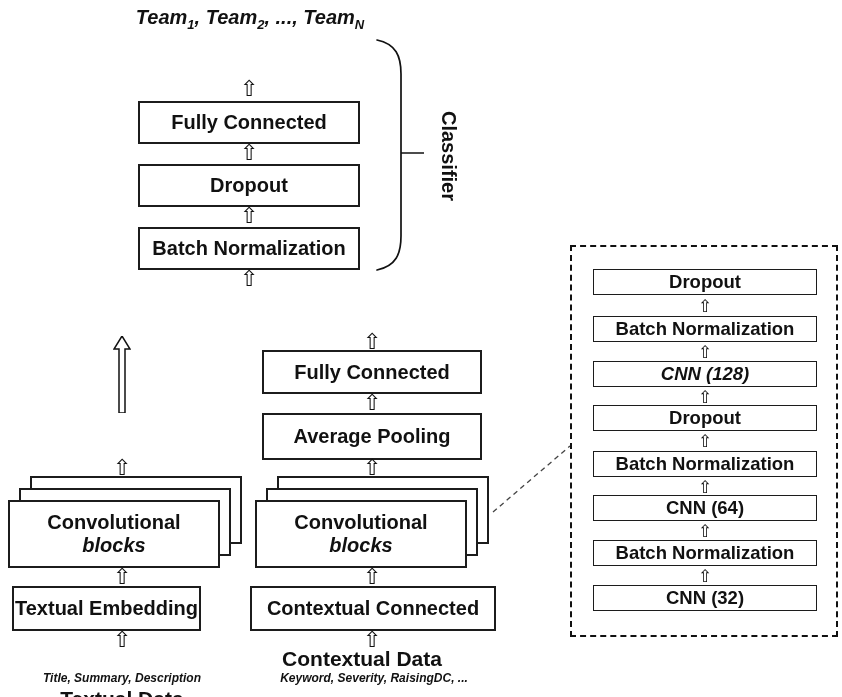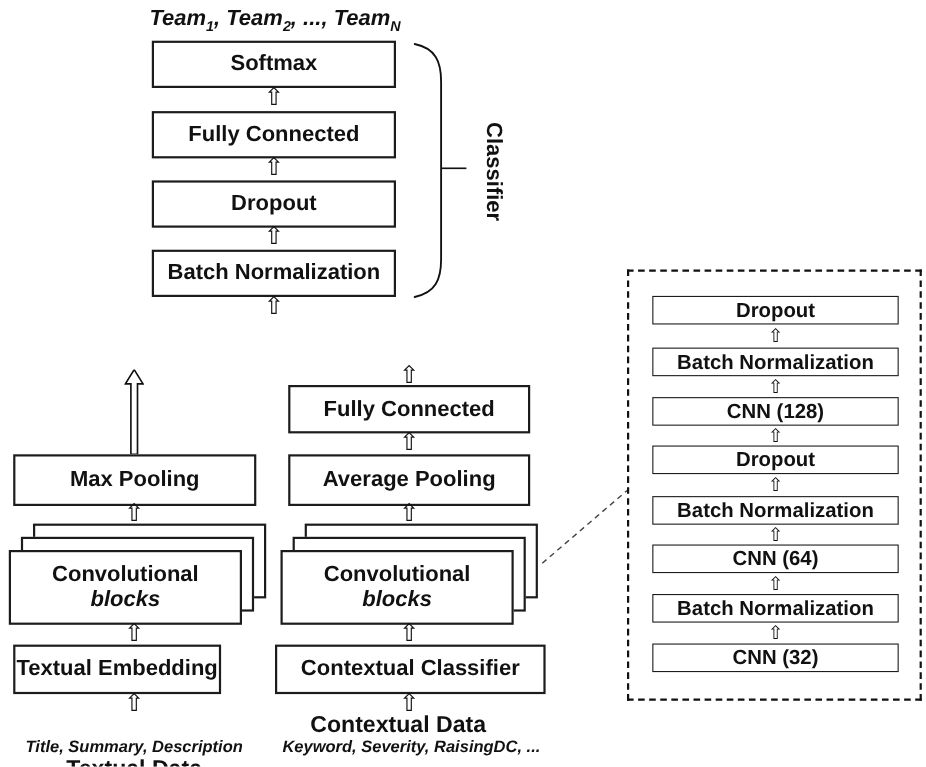--- a/index.html
+++ b/index.html
@@ -32,21 +32,21 @@
   .rot-label {
     position:absolute; left:396px; top:102px; width:106px; height:108px;
     display:flex; align-items:center; justify-content:center;
     transform:rotate(90deg); font-size:20px; font-weight:bold; z-index:4;
   }
   .conv-line2 { font-style:italic; }
   .data-label {
     position:absolute; text-align:center; font-size:21px; font-weight:bold; z-index:4;
   }
   .data-sub {
-    position:absolute; text-align:center; font-size:15px; font-weight:bold; font-style:italic; z-index:4;
+    position:absolute; text-align:center; font-size:12px; font-weight:bold; font-style:italic; z-index:4;
   }
   .detail-frame {
     position:absolute; left:570px; top:245px; width:268px; height:392px;
     box-sizing:border-box; border:2.5px dashed #111111; background:#ffffff; z-index:3;
   }
   .detail-box {
     position:absolute; left:21px; width:224px; height:26px; box-sizing:border-box;
     background:#ffffff; border:1.6px solid #1c1c1c;
     display:flex; align-items:center; justify-content:center;
     font-weight:bold; font-size:18.5px;
@@ -54,37 +54,35 @@
   .overlay-svg { position:absolute; left:0; top:0; z-index:2; pointer-events:none; }
   .long-arrow { position:absolute; left:113px; top:336px; z-index:3; }
 </style>
 </head>
 <body>
 
 <div class="canvas">
 
   <div class="title"><span>Team</span><sub>1</sub><span>, Team</span><sub>2</sub><span>, ..., Team</span><sub>N</sub></div>
 
-  <div class="box" style="left:138px; top:37px; width:222px; height:43px;">Softmax</div>
   <div class="arr" style="left:239px; top:78px;">⇧</div>
   <div class="box" style="left:138px; top:101px; width:222px; height:43px;">Fully Connected</div>
   <div class="arr" style="left:239px; top:142px;">⇧</div>
   <div class="box" style="left:138px; top:164px; width:222px; height:43px;">Dropout</div>
   <div class="arr" style="left:239px; top:205px;">⇧</div>
   <div class="box" style="left:138px; top:227px; width:222px; height:43px;">Batch Normalization</div>
   <div class="arr" style="left:239px; top:268px;">⇧</div>
 
   <div class="rot-label">Classifier</div>
 
 
   <div class="arr" style="left:362px; top:331px;">⇧</div>
   <div class="box" style="left:262px; top:350px; width:220px; height:44px;">Fully Connected</div>
   <div class="arr" style="left:362px; top:392px;">⇧</div>
 
-  <div class="box" style="left:12px; top:413px; width:221px; height:47px;">Max Pooling</div>
   <div class="box" style="left:262px; top:413px; width:220px; height:47px;">Average Pooling</div>
 
   <svg class="long-arrow" width="18" height="77" viewBox="0 0 18 77">
     <polygon points="9,0 17,13 12,13 12,77 6,77 6,13 1,13" fill="#ffffff" stroke="#111111" stroke-width="1.5"></polygon>
   </svg>
 
   <div class="arr" style="left:112px; top:457px;">⇧</div>
   <div class="arr" style="left:362px; top:457px;">⇧</div>
 
   <div class="stack-layer" style="left:30px; top:476px; width:212px; height:68px; z-index:1;"></div>
@@ -98,36 +96,36 @@
   <div class="stack-layer" style="left:266px; top:488px; width:212px; height:68px; z-index:2;"></div>
   <div class="box" style="left:255px; top:500px; width:212px; height:68px; flex-direction:column;">
     <div>Convolutional</div>
     <div class="conv-line2">blocks</div>
   </div>
 
   <div class="arr" style="left:112px; top:566px;">⇧</div>
   <div class="arr" style="left:362px; top:566px;">⇧</div>
 
   <div class="box" style="left:12px; top:586px; width:189px; height:45px;">Textual Embedding</div>
-  <div class="box" style="left:250px; top:586px; width:246px; height:45px;">Contextual Classifier</div>
+  <div class="box" style="left:250px; top:586px; width:246px; height:45px;">Contextual Connected</div>
 
   <div class="arr" style="left:112px; top:629px;">⇧</div>
   <div class="arr" style="left:362px; top:629px;">⇧</div>
 
   <div class="data-label" style="left:2px; top:647px; width:240px;margin-top:40px;">Textual Data</div>
   <div class="data-sub" style="left:2px; top:671px; width:240px;">Title, Summary, Description</div>
   <div class="data-label" style="left:240px; top:647px; width:244px;">Contextual Data</div>
   <div class="data-sub" style="left:230px; top:671px; width:288px;">Keyword, Severity, RaisingDC, ...</div>
 
   <div class="detail-frame">
     <div class="detail-box" style="top:22px;">Dropout</div>
     <div class="arr-sm" style="left:125px; top:51px;">⇧</div>
     <div class="detail-box" style="top:69px;">Batch Normalization</div>
     <div class="arr-sm" style="left:125px; top:97px;">⇧</div>
-    <div class="detail-box" style="top:114px;">CNN (128)</div>
+    <div class="detail-box" style="top:114px;font-style:italic;">CNN (128)</div>
     <div class="arr-sm" style="left:125px; top:142px;">⇧</div>
     <div class="detail-box" style="top:158px;">Dropout</div>
     <div class="arr-sm" style="left:125px; top:186px;">⇧</div>
     <div class="detail-box" style="top:204px;">Batch Normalization</div>
     <div class="arr-sm" style="left:125px; top:232px;">⇧</div>
     <div class="detail-box" style="top:248px;">CNN (64)</div>
     <div class="arr-sm" style="left:125px; top:276px;">⇧</div>
     <div class="detail-box" style="top:293px;">Batch Normalization</div>
     <div class="arr-sm" style="left:125px; top:321px;">⇧</div>
     <div class="detail-box" style="top:338px;">CNN (32)</div>

